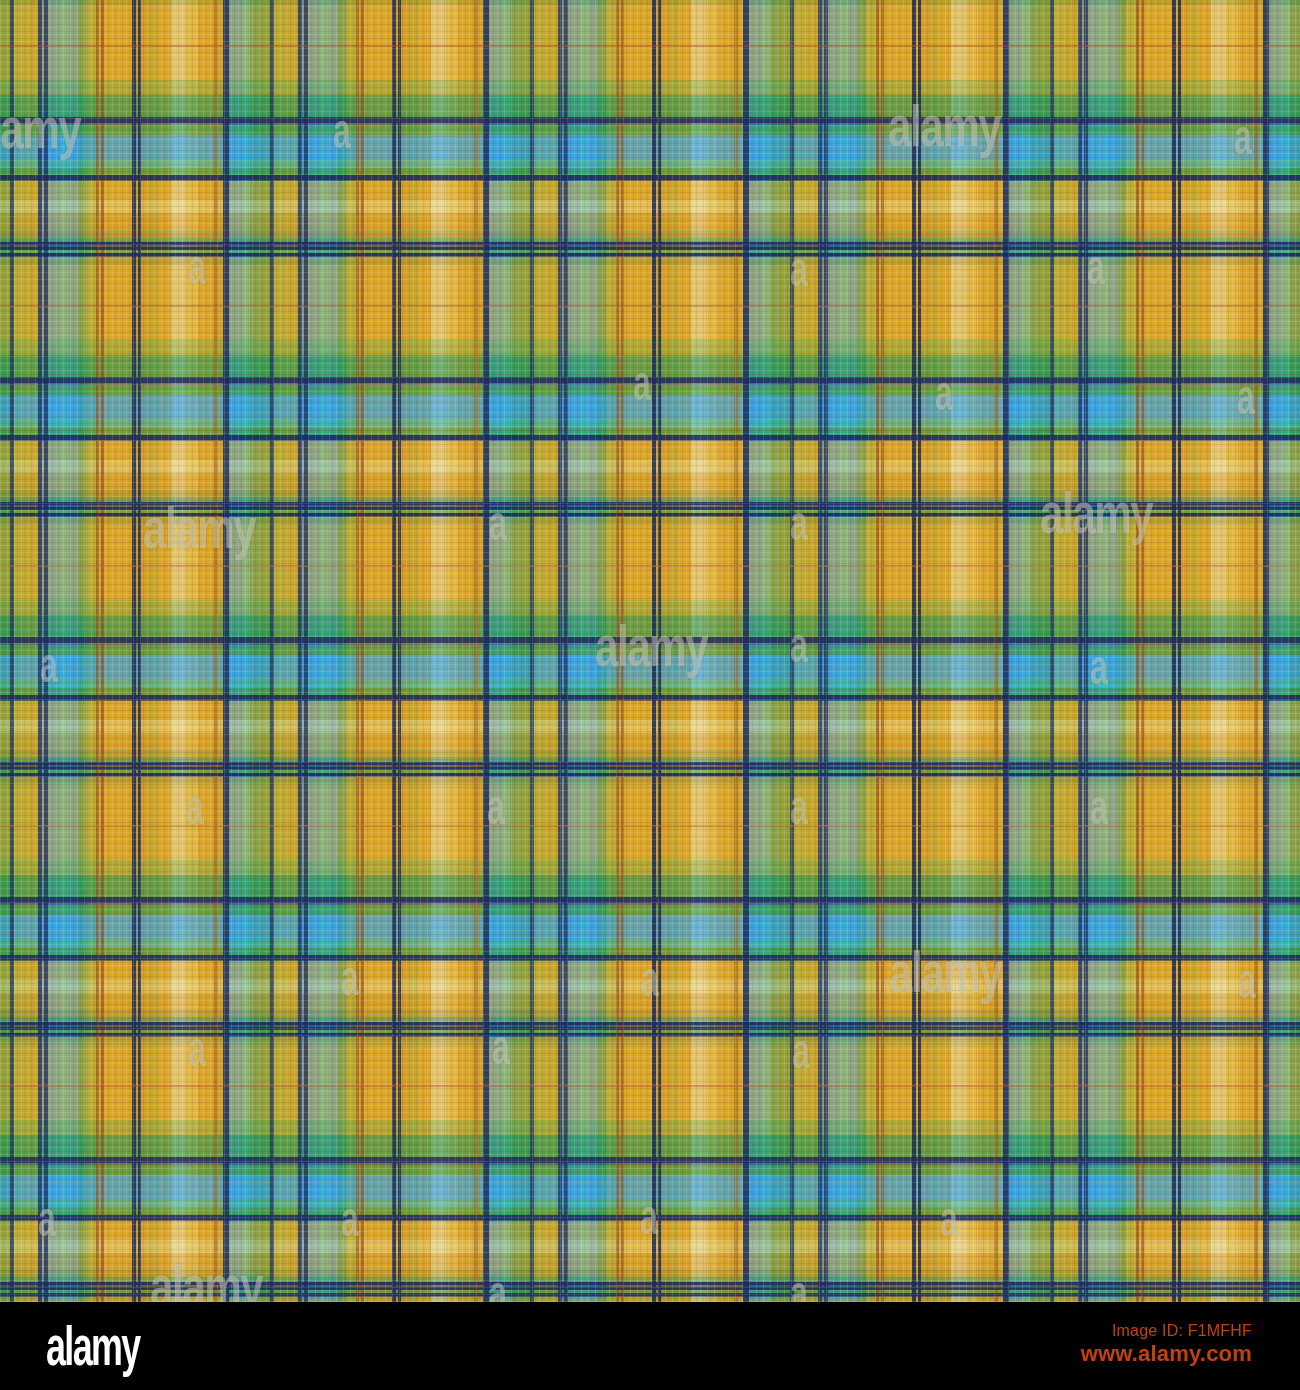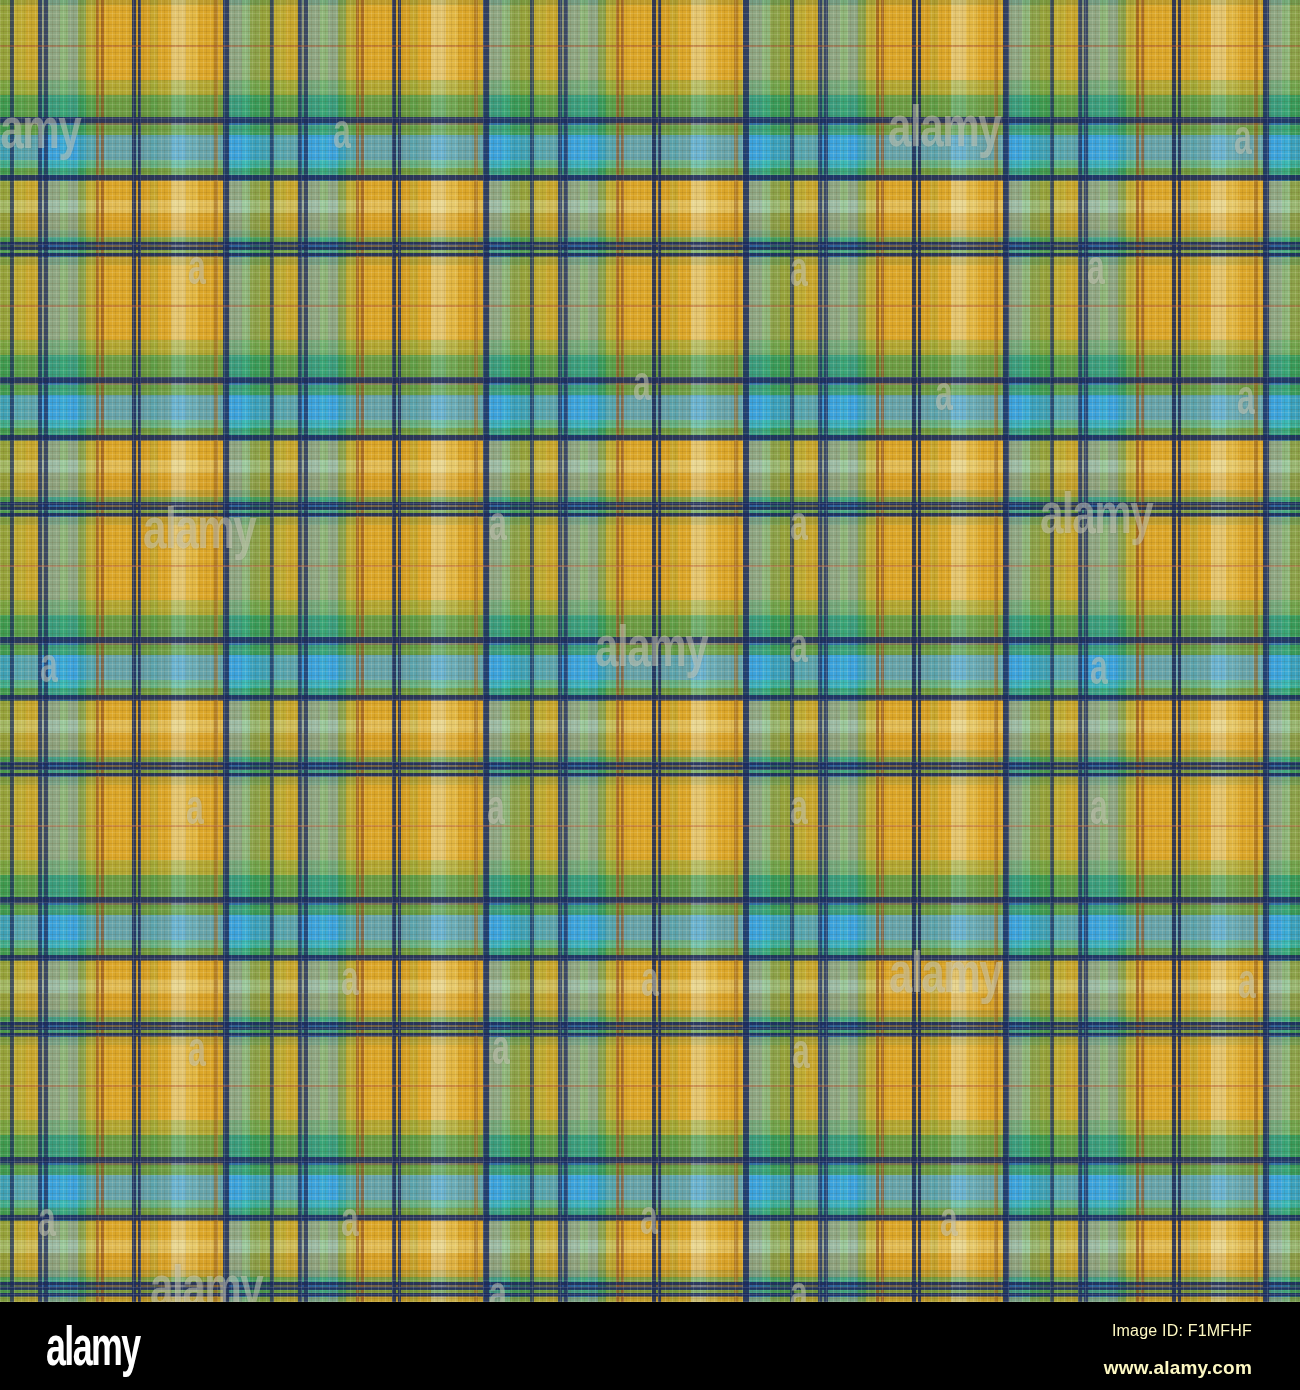--- a/index.html
+++ b/index.html
@@ -78,24 +78,24 @@
   
   .bar{
     position:absolute;left:0;top:1302px;width:1300px;height:88px;background:#000000;
   }
   .logo{
     position:absolute;left:46px;top:16px;color:#ffffff;font-weight:bold;
     font-size:56px;line-height:1;letter-spacing:-2.5px;
     transform:scaleX(.64);transform-origin:left top;
   }
   .bar-right{
-    position:absolute;right:48px;top:20px;text-align:right;color:#fef9c3;
+    position:absolute;right:48px;top:20px;text-align:right;color:#c2410c;
   }
   .image-id{font-size:16px;font-weight:normal;letter-spacing:.2px;}
-  .website{font-size:19px;font-weight:bold;margin-top:17px;letter-spacing:.2px;}
+  .website{font-size:22px;font-weight:bold;margin-top:1px;letter-spacing:.2px;}
 </style>
 </head>
 <body>
 
 <div class="stage">
 
   <div class="plaid" style="--navy: #1c2f63; --blue: #3da2de; --cyan: #3cc2cc; --teal: #389a6c; --green: #4c9c4e; --yg: #9fae3e; --olive: #b0a433; --gold: #d9a52a; --deepgold: #cc9520; --cream: #e9e0b4; --lightgold: #e5c45e; --bluedark: #3f86c8; --maroon: #8c4c20;"></div>
 
   <div class="wm-layer" id="wm-layer">
       <span class="wm wm-alamy" style="left: -32px; top: 100px; color: rgba(236, 236, 222, 0.42);">alamy</span>

